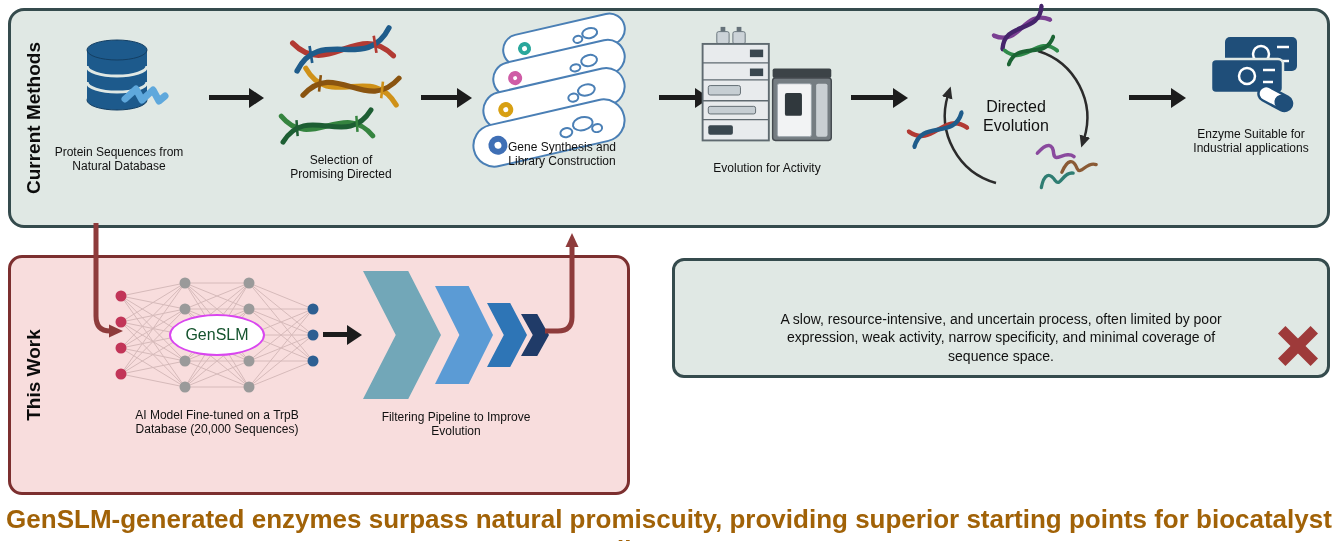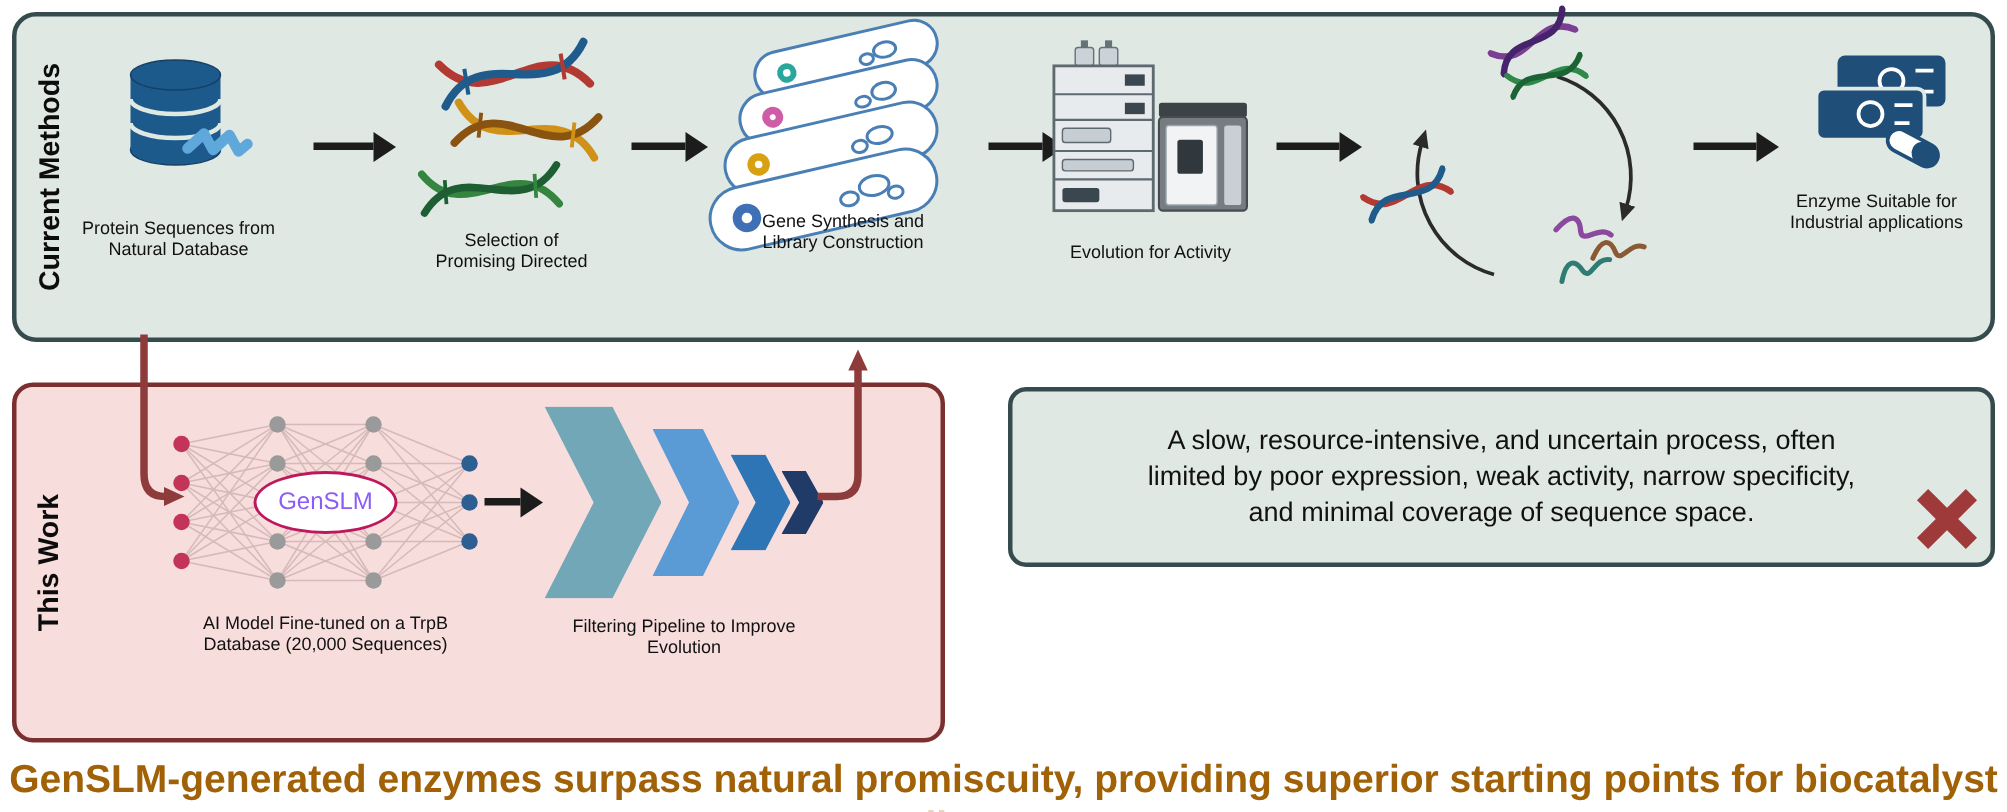--- a/index.html
+++ b/index.html
@@ -5,39 +5,39 @@
   *{box-sizing:border-box;margin:0;padding:0}
   body{background:#fff}
   .page{position:relative;width:1338px;height:541px;background:#fff;overflow:hidden;
         font-family:"Liberation Sans","DejaVu Sans",sans-serif;color:#111}
   .abs{position:absolute}
   .panel{position:absolute}
   .methods{left:8px;top:8px;width:1322px;height:220px;background:#e0e8e4;
            border:3px solid #354b4d;border-radius:16px}
   .work{left:8px;top:255px;width:622px;height:240px;background:#f8dddd;
         border:3px solid #7c2f2f;border-radius:14px}
-  .callout{position:absolute;display:flex;align-items:center;justify-content:center;
-           text-align:center;font-size:18px;line-height:1.32;border-radius:12px;padding:10px 80px}
+  .callout{position:absolute;display:flex;align-items:flex-end;justify-content:center;
+           text-align:center;font-size:14px;line-height:1.32;border-radius:12px;padding:10px 80px}
   .callout.neg{left:672px;top:258px;width:658px;height:120px;background:#e0e8e4;border:3px solid #354b4d}
   .callout.pos{left:672px;top:398px;width:658px;height:100px;background:#f8dddd;border:3px solid #7c2f2f}
   .v-label{position:absolute;left:0;top:0;height:100%;width:46px;display:flex;
            align-items:center;justify-content:center}
   .v-label span{transform:rotate(-90deg);white-space:nowrap;font-weight:bold;font-size:19px;color:#0c0c0c}
   .step-label{position:absolute;text-align:center;font-size:12px;line-height:1.18}
   .h-arrow{position:absolute;height:5px;background:#1c1c1c}
   .h-arrow::after{content:"";position:absolute;left:100%;top:50%;transform:translateY(-50%);
                   width:0;height:0;border:10px solid transparent;border-right:0;border-left:15px solid #1c1c1c}
   .caption{position:absolute;left:0;top:504px;width:100%;text-align:center;font-weight:bold;
            font-size:26px;color:#a16207}
   .plate{position:absolute;background:#fff;border:2px solid #4a7fb5;border-radius:30px;
          transform:rotate(-13deg);display:flex;align-items:center}
   .ring{width:15px;height:15px;border:5px solid #2aa79c;border-radius:50%;margin-left:14px;flex:none}
   .colony{position:absolute;border:2px solid #4a7fb5;border-radius:50%}
-  .oval{position:absolute;background:#fff;border:2px solid #be185d;border-radius:50%;
-        display:flex;align-items:center;justify-content:center;font-size:16px;color:#8b5cf6;z-index:3}
+  .oval{position:absolute;background:#fff;border:2px solid #d946ef;border-radius:50%;
+        display:flex;align-items:center;justify-content:center;font-size:16px;color:#14532d;z-index:3}
   .chev-row{position:absolute;display:flex;align-items:center;height:128px}
   .chev{flex:none;clip-path:polygon(0 0,58% 0,100% 50%,58% 100%,0 100%,42% 50%)}
   .chev + .chev{margin-left:-6px}
   .overlay{position:absolute;left:0;top:0;pointer-events:none;z-index:40}
   .cycle-text{position:absolute;text-align:center;font-size:16px;line-height:1.2}
   .mark{position:absolute}
 </style>
 </head>
 <body>
 
@@ -160,20 +160,21 @@
       </svg>
       <svg class="abs" style="left:128px;top:126px;width:40px;transform:rotate(18deg)" viewBox="0 0 40 22">
         <path d="M2,16 C8,2 14,2 18,12 C22,20 28,4 38,8" fill="none" stroke="#8a4a9e" stroke-width="3.5" stroke-linecap="round"></path>
       </svg>
       <svg class="abs" style="left:152px;top:140px;width:38px" viewBox="0 0 40 22">
         <path d="M2,16 C8,2 14,2 18,12 C22,20 28,4 38,8" fill="none" stroke="#8a5a35" stroke-width="3.5" stroke-linecap="round"></path>
       </svg>
       <svg class="abs" style="left:130px;top:152px;width:38px;transform:rotate(-12deg)" viewBox="0 0 40 22">
         <path d="M2,16 C8,2 14,2 18,12 C22,20 28,4 38,8" fill="none" stroke="#2f7d72" stroke-width="3.5" stroke-linecap="round"></path>
       </svg>
+      <div class="cycle-text" style="left:58px;top:80px;width:100px">Directed Evolution</div>
     </div>
 
     <div class="h-arrow" style="left:1118px;top:84px;width:42px"></div>
 
     <svg class="abs" style="left:1190px;top:22px;width:100px;height:88px" viewBox="0 0 100 88">
       <rect x="24" y="4" width="72" height="34" rx="5" fill="#1f4e79"></rect>
       <circle cx="60" cy="21" r="8" fill="none" stroke="#fff" stroke-width="2.5"></circle>
       <line x1="76" y1="14" x2="88" y2="14" stroke="#fff" stroke-width="2.5"></line>
       <line x1="76" y1="28" x2="88" y2="28" stroke="#fff" stroke-width="2.5"></line>
       <rect x="10" y="26" width="72" height="34" rx="5" fill="#1f4e79" stroke="#e0e8e4" stroke-width="2.5"></rect>

